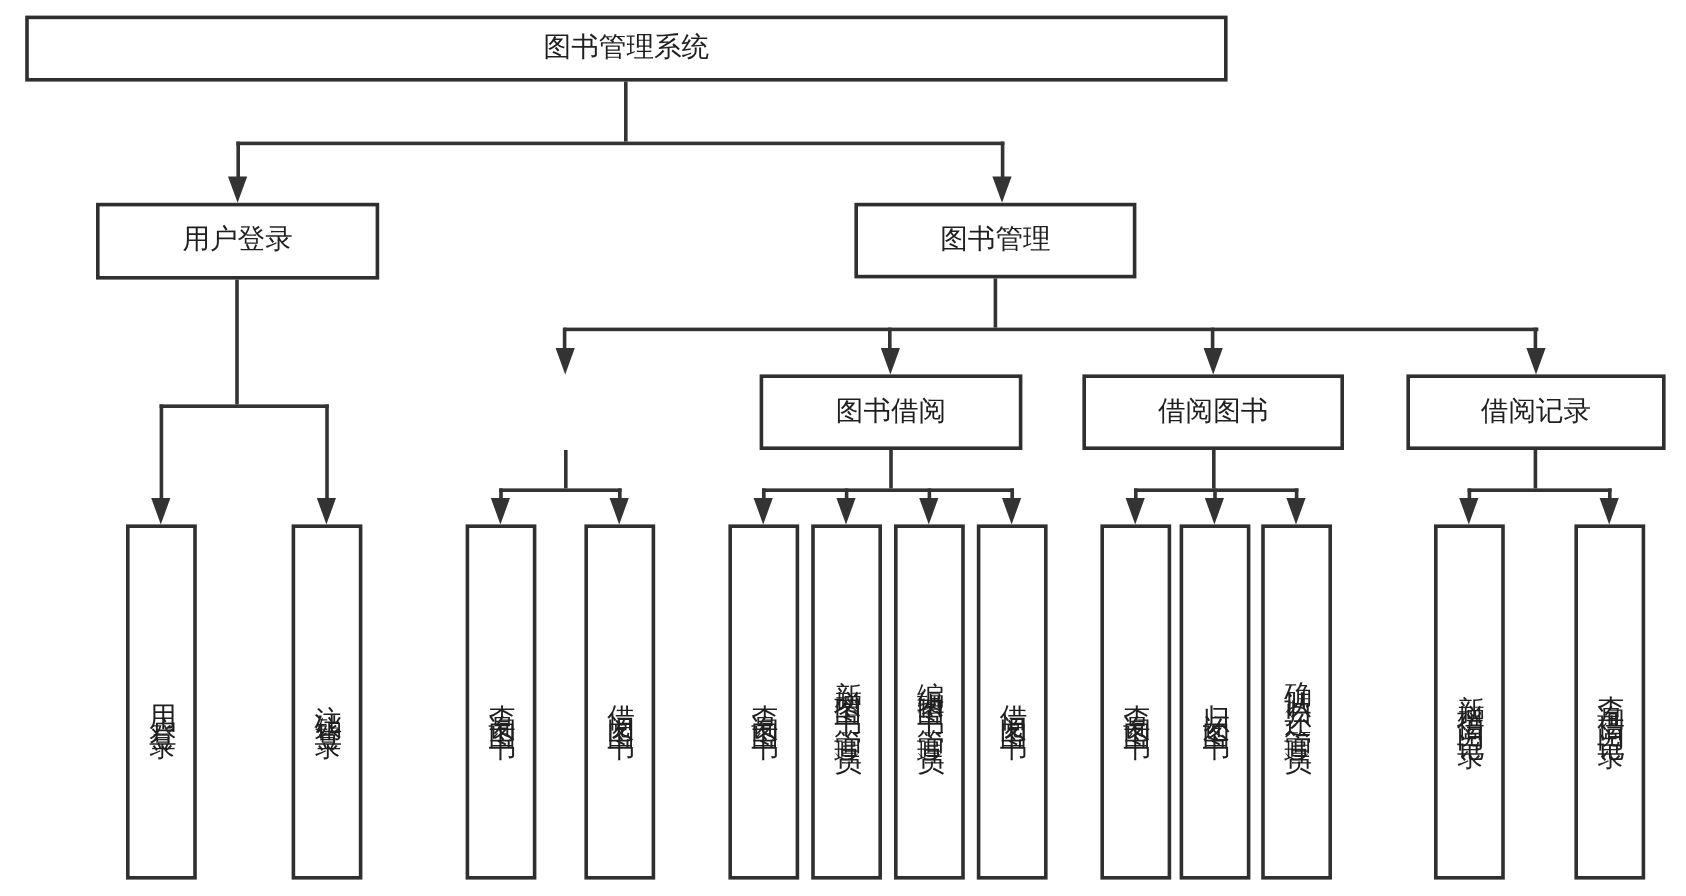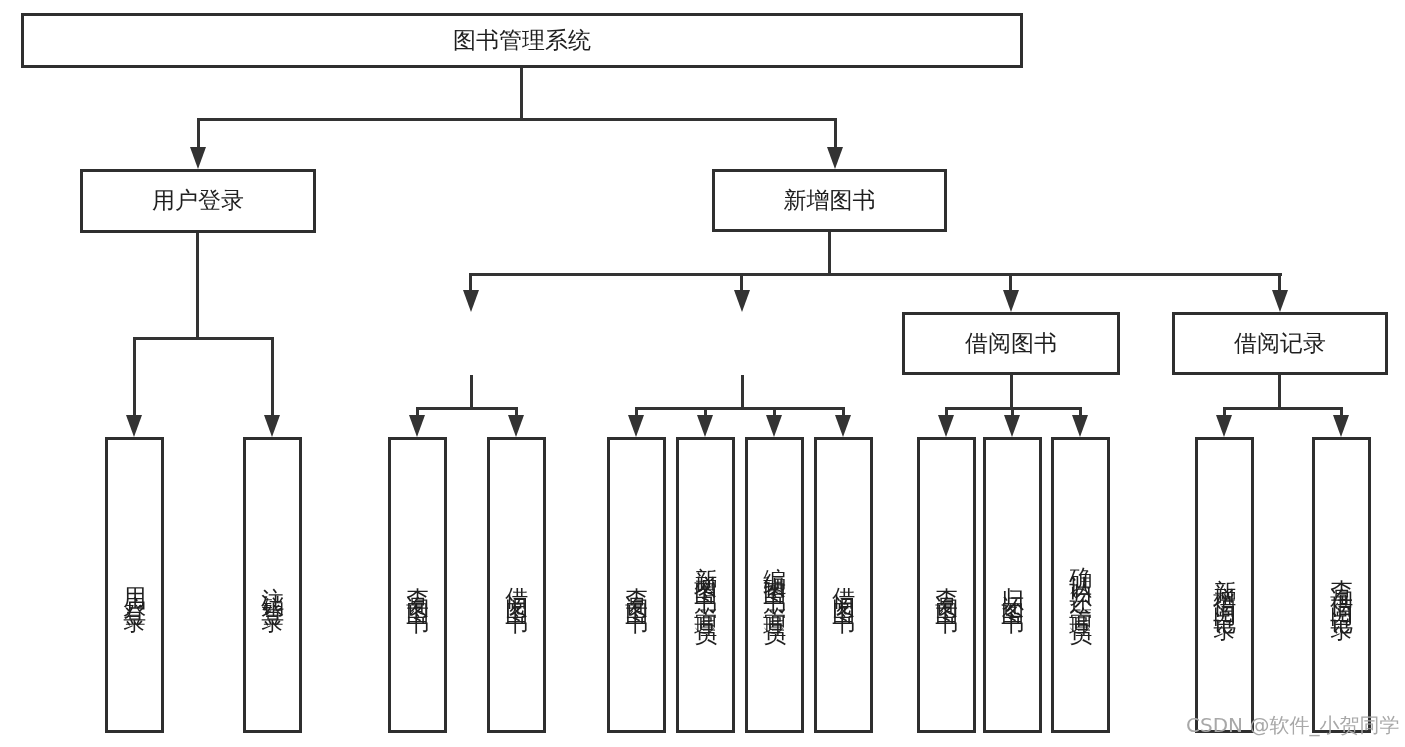--- a/index.html
+++ b/index.html
@@ -54,23 +54,26 @@
 <div id="canvas">
 
   <div class="box" style="left:21px;top:13px;width:1002px;height:55px">
     <span>图书管理系统</span>
   </div>
 
   <div class="box" style="left:80px;top:169px;width:236px;height:64px">
     <span>用户登录</span>
   </div>
   <div class="box" style="left:712px;top:169px;width:235px;height:63px">
-    <span>新增图书</span>
+    <span>图书管理</span>
   </div>
 
+  <div class="box" style="left:633px;top:312px;width:219px;height:63px">
+    <span>图书借阅</span>
+  </div>
   <div class="box" style="left:902px;top:312px;width:218px;height:63px">
     <span>借阅图书</span>
   </div>
   <div class="box" style="left:1172px;top:312px;width:216px;height:63px">
     <span>借阅记录</span>
   </div>
 
   <div class="box" style="left:105px;top:437px;width:59px;height:296px">
     <span class="v">用户登录</span>
   </div>
@@ -167,15 +170,14 @@
   <div class="vl" style="left:1079px;top:407px;height:14px"></div>
   <div class="ar" style="left:1072px;top:415px"></div>
 
   <div class="vl" style="left:1278px;top:375px;height:32px"></div>
   <div class="hl" style="left:1223px;top:407px;width:120px"></div>
   <div class="vl" style="left:1223px;top:407px;height:14px"></div>
   <div class="ar" style="left:1216px;top:415px"></div>
   <div class="vl" style="left:1340px;top:407px;height:14px"></div>
   <div class="ar" style="left:1333px;top:415px"></div>
 
-  <div class="watermark">CSDN @软件_小贺同学</div>
 
 </div>
 
 </body></html>

